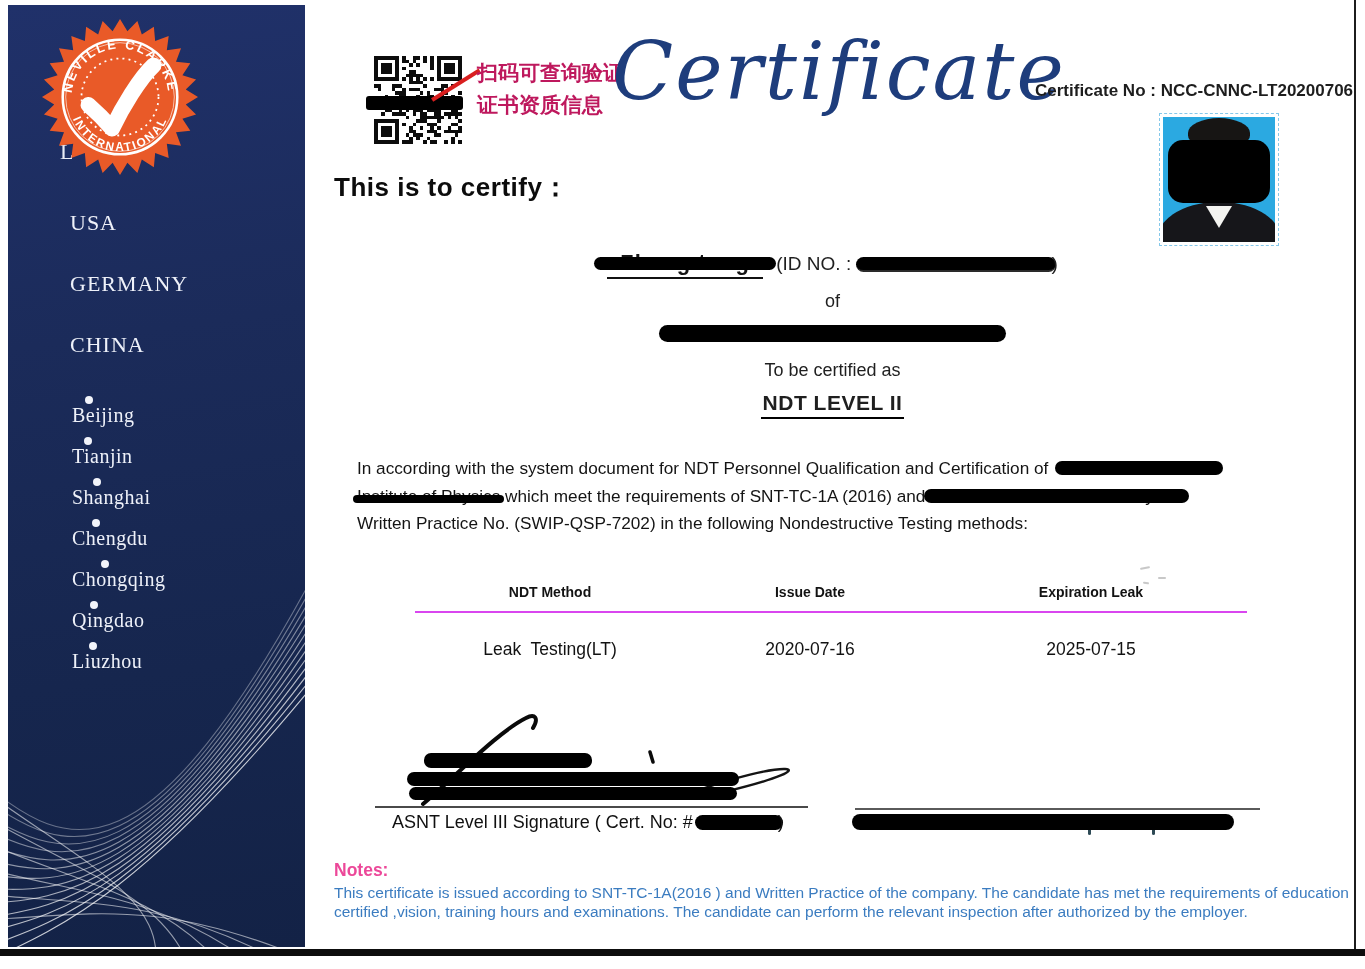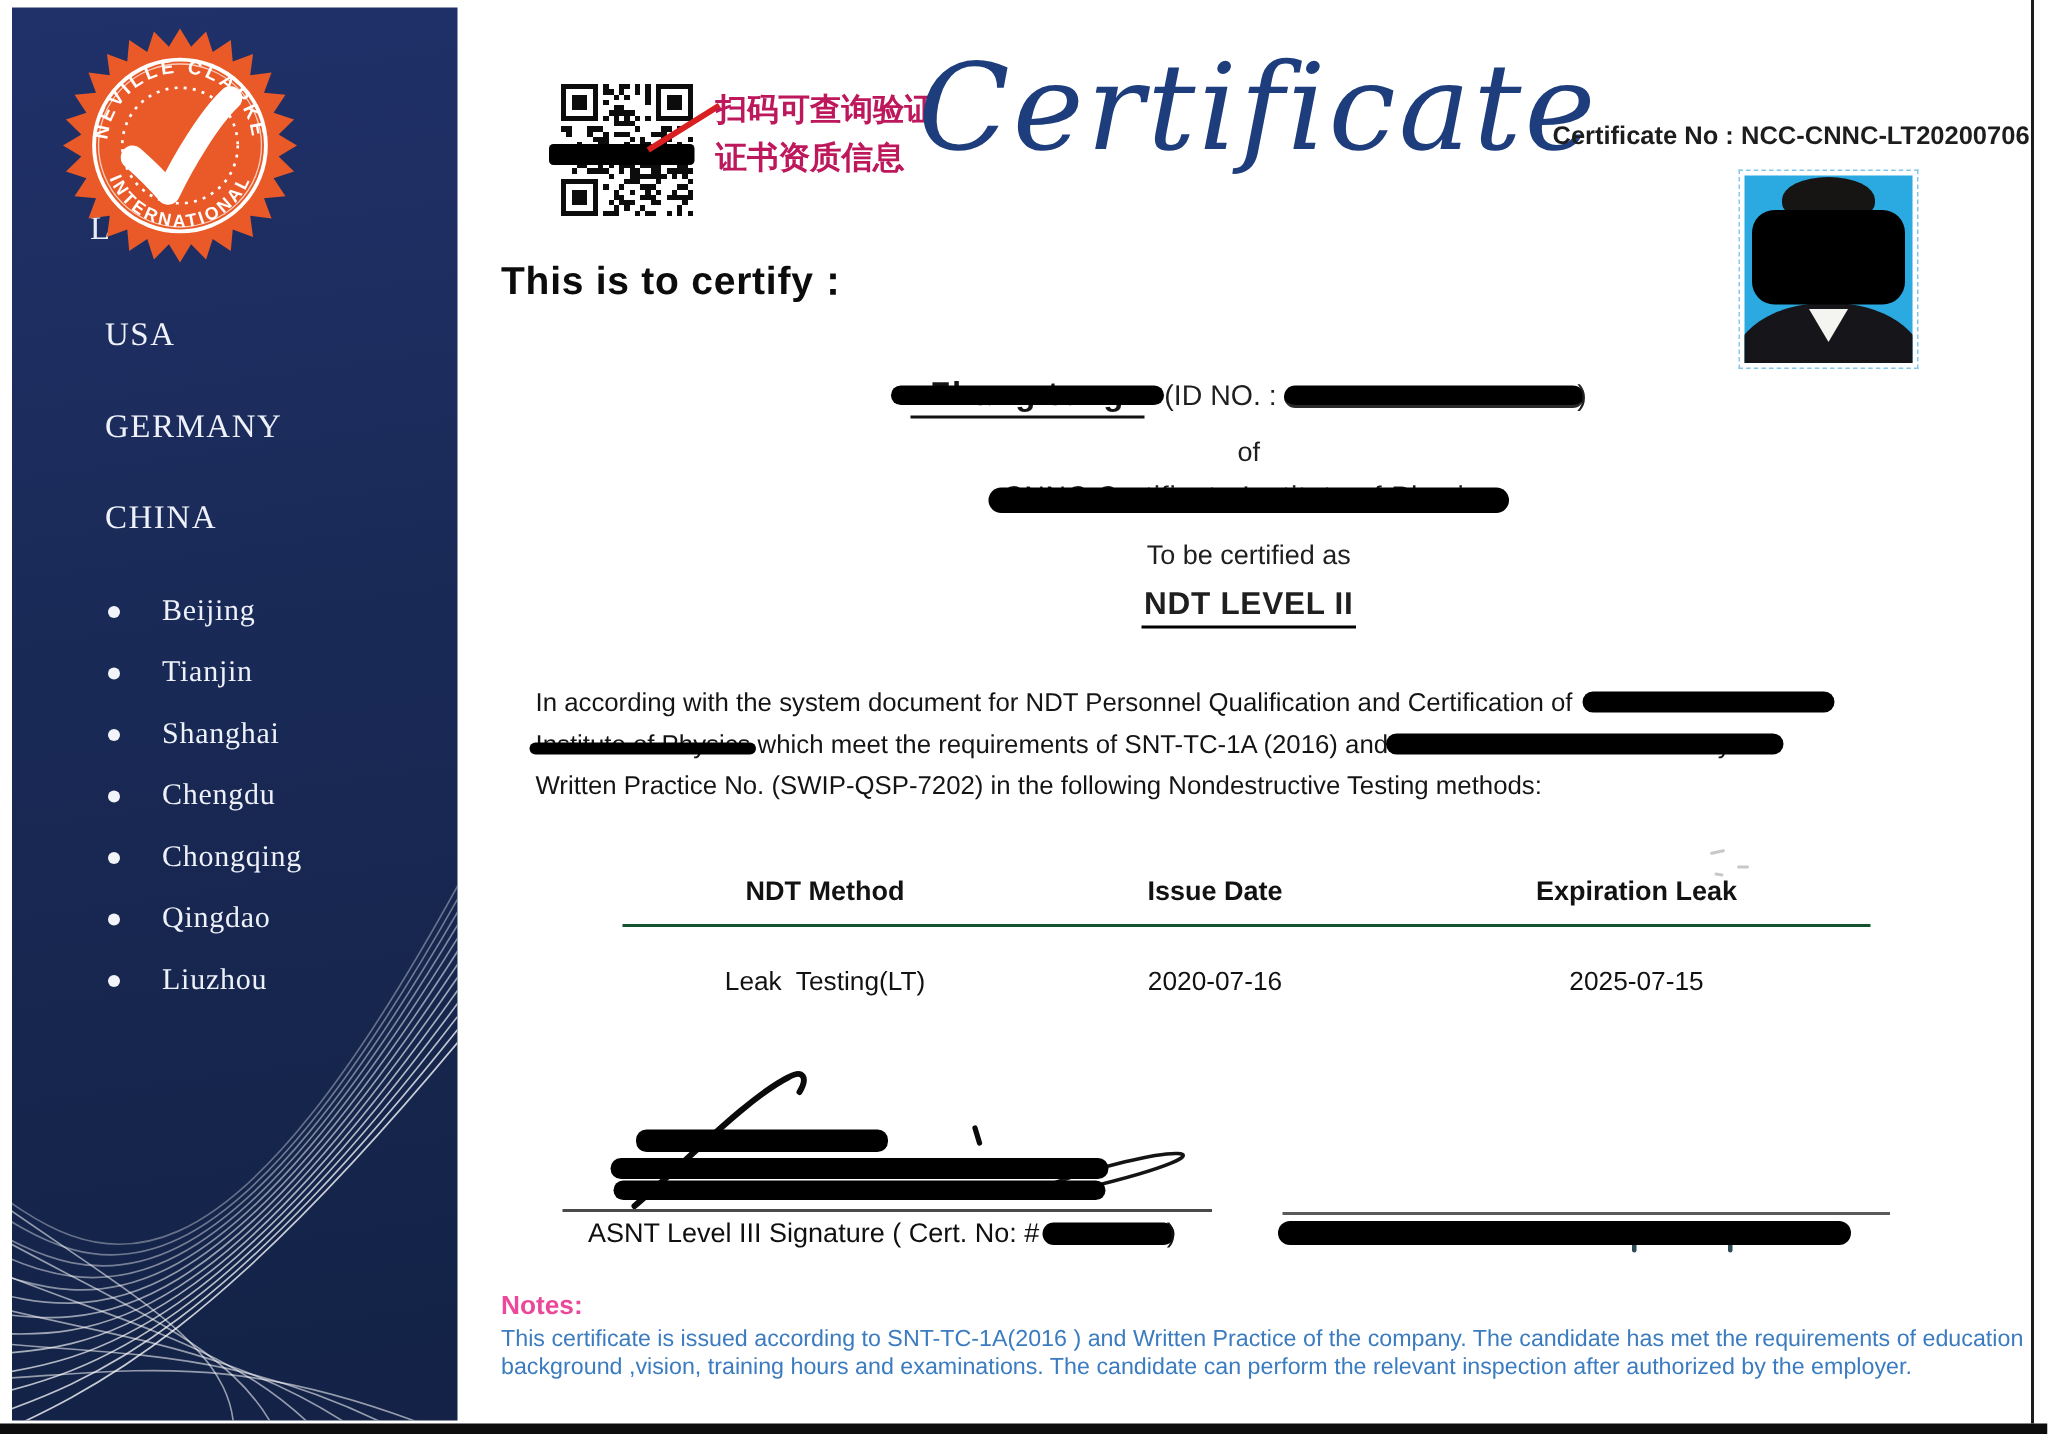--- a/index.html
+++ b/index.html
@@ -21,21 +21,21 @@
   }
   #seal { left:33px; top:13px; width:158px; height:158px; }
   #letter-fragment {
     left:52px; top:134px; color:#e9ecf5; font-family:"Liberation Serif",serif;
     font-size:22px; z-index:0;
   }
   .country {
     color:#eef1f9; font-family:"Liberation Serif",serif; font-size:22px;
     letter-spacing:1px; left:62px;
   }
-  .city-item { left:64px; display:flex; align-items:center; }
+  .city-item { left:64px; display:flex; align-items:center;flex-direction:column; }
   .city-dot { width:8px; height:8px; border-radius:50%; background:#f2f4fa; margin-right:28px; }
   .city-label { color:#eef1f9; font-family:"Liberation Serif",serif; font-size:20px; letter-spacing:0.5px; }
   #swoosh { left:0; top:530px; width:297px; height:412px; }
 
   
   #qr-box { left:374px; top:56px; width:88px; height:88px; background:#fff; }
   #qr-redact { left:366px; top:96px; width:97px; height:14px; background:#000; border-radius:3px; }
   #qr-arrow { left:432px; top:98px; width:56px; height:3.5px; background:#d91f1f;
     transform:rotate(-32deg); transform-origin:left center; }
   #qr-note { left:477px; top:57px; color:#be185d; font-size:21px; font-weight:600;
@@ -96,21 +96,21 @@
   .struck { position:relative; }
   .struck::after { content:""; position:absolute; left:-4px; right:-4px; top:45%;
     height:8px; background:#000; border-radius:4px; }
   .struck-heavy { position:relative; }
   .struck-heavy::after { content:""; position:absolute; left:-6px; right:-6px; top:15%;
     height:14px; background:#000; border-radius:7px; }
 
   
   #methods-table { left:415px; top:584px; width:832px; color:#121212; }
   .thead, .trow { display:grid; grid-template-columns:270px 250px 312px; text-align:center; }
-  .thead { font-weight:bold; font-size:18px; padding-bottom:11px; border-bottom:2px solid #14532d; }
+  .thead { font-weight:bold; font-size:14px; padding-bottom:11px; border-bottom:2px solid #d946ef; }
   .trow { font-weight:normal; font-size:17.5px; padding-top:26px; }
   .trow span { white-space:pre; }
 
   .smudge { position:absolute; background:#9a9a9a; opacity:0.55; border-radius:1px; }
 
   
   #sig-squiggle { left:388px; top:702px; width:455px; height:108px; }
   .sig-bar { background:#000; border-radius:7px; }
   #sig-bar1 { left:424px; top:753px; width:168px; height:15px; }
   #sig-bar2 { left:407px; top:772px; width:332px; height:14px; }
@@ -482,17 +482,17 @@
   <span>ASNT Level III Signature ( Cert. No: #</span><span class="cert-redact"></span><span class="tight-paren">)</span>
 </div>
 <div id="sig-line-right" class="abs"></div>
 <div id="sig-bar-right" class="abs"></div>
 <div class="descender" style="left:1088px;top:830px"></div>
 <div class="descender" style="left:1152px;top:830px"></div>
 
 <div id="notes" class="abs">
   <div id="notes-heading">Notes:</div>
   <div class="notes-line">This certificate is issued according to SNT-TC-1A(2016 ) and Written Practice of the company. The candidate has met the requirements of education</div>
-  <div class="notes-line">background ,vision, training hours and examinations. The candidate can perform the relevant inspection after authorized by the employer.</div>
+  <div class="notes-line">certified ,vision, training hours and examinations. The candidate can perform the relevant inspection after authorized by the employer.</div>
 </div>
 
 <div id="bottom-frame-line" class="abs"></div>
 <div id="right-frame-line" class="abs"></div>
 
 </body></html>

